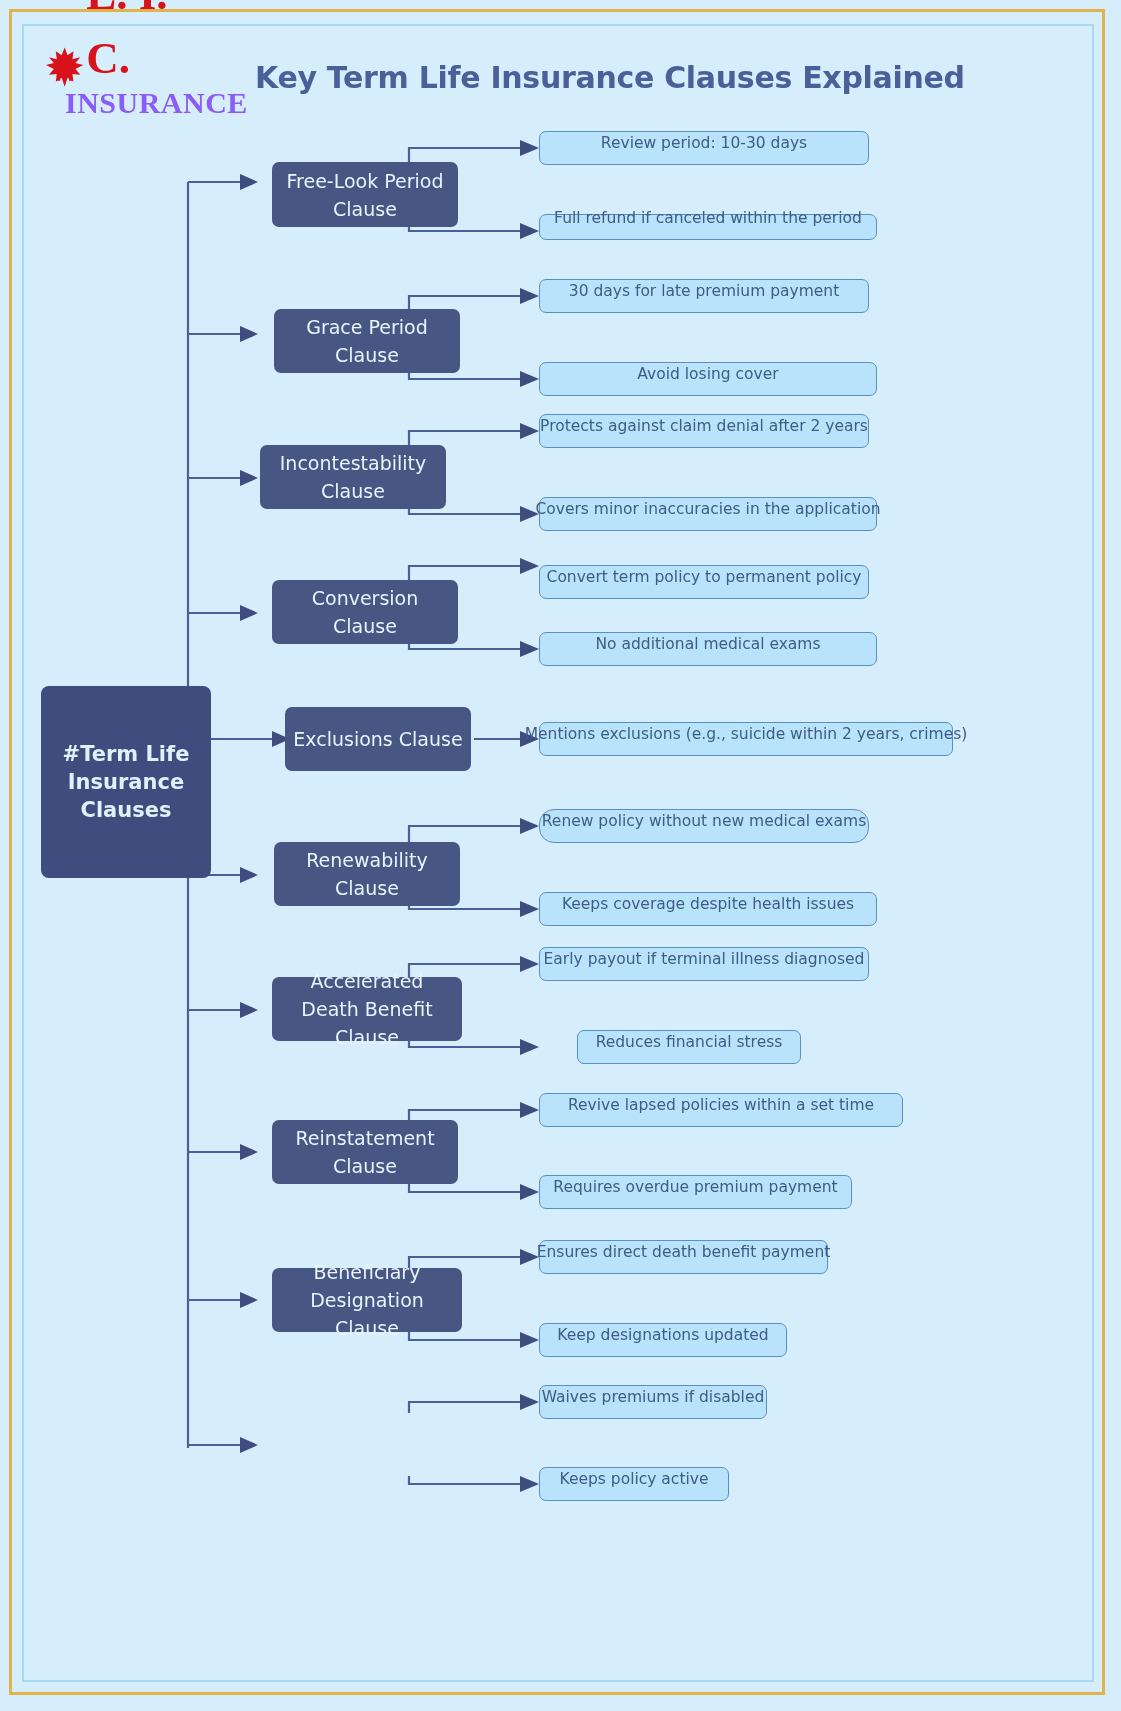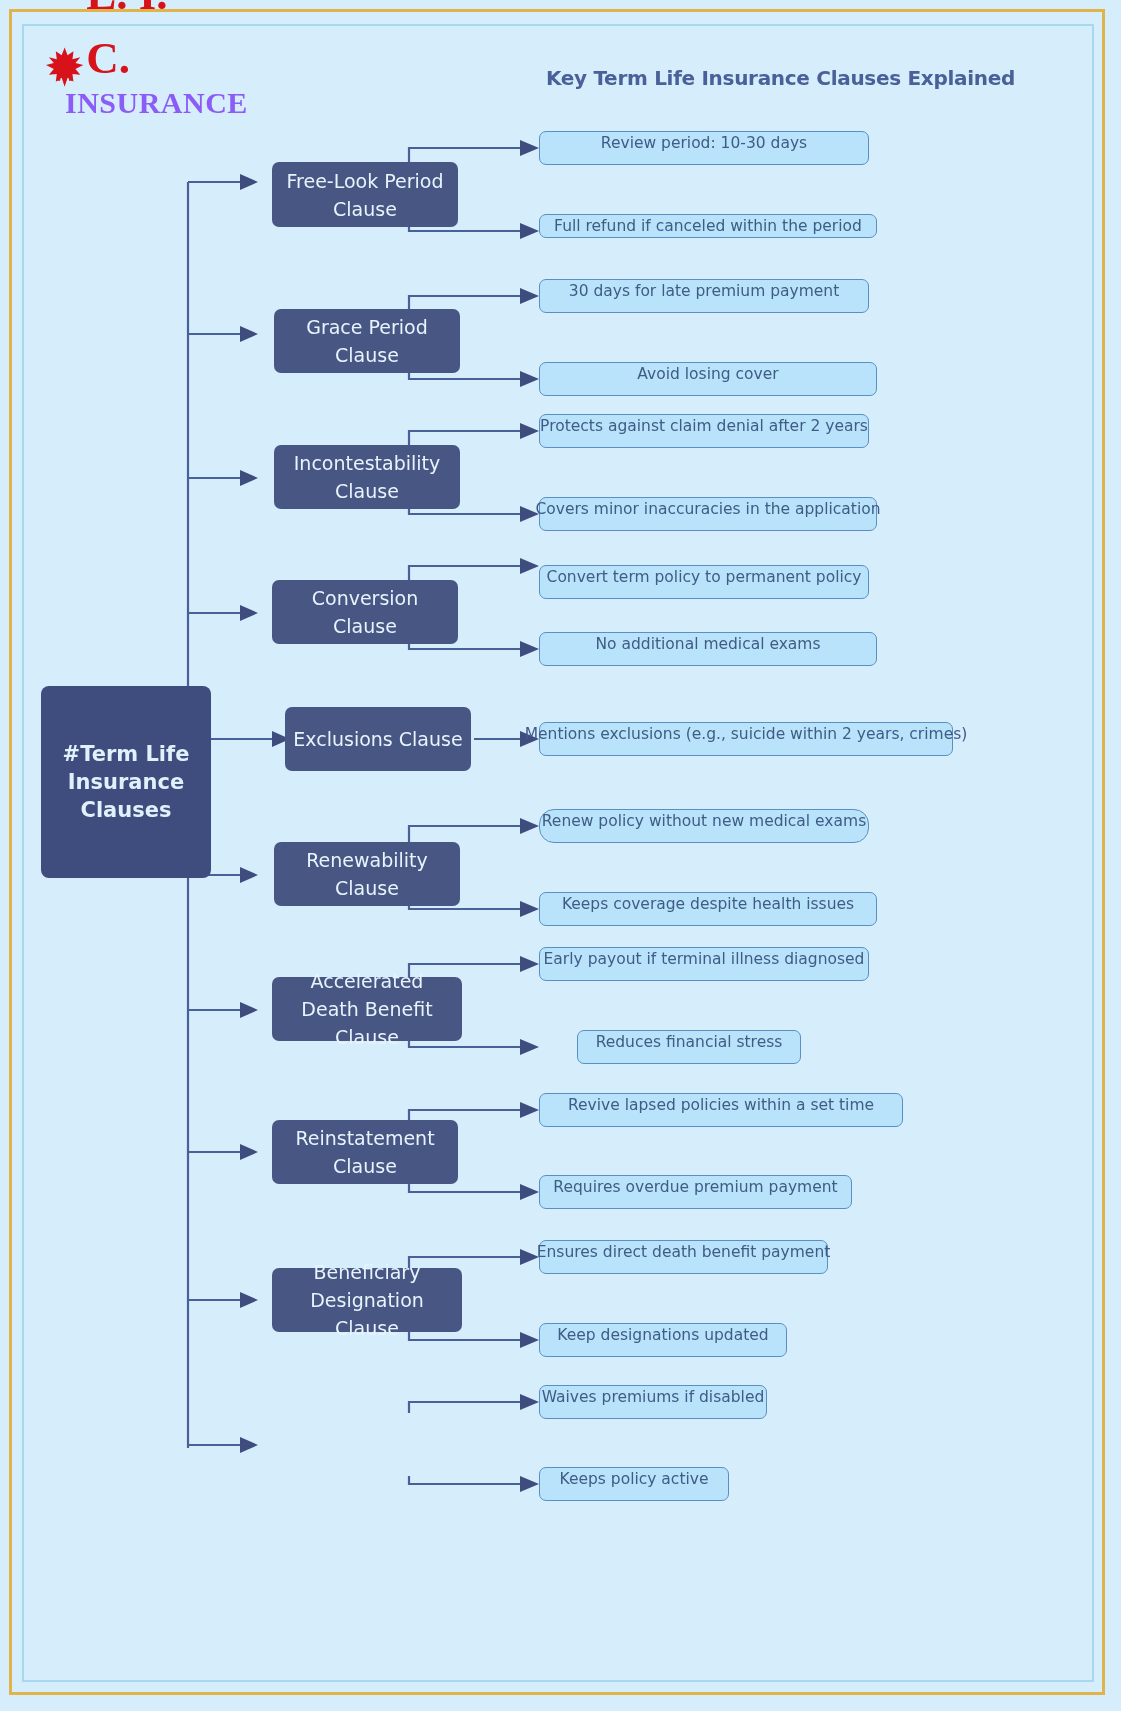--- a/index.html
+++ b/index.html
@@ -22,36 +22,36 @@
   .logo-top{display:flex;align-items:flex-end;height:50px;}
   .logo-leaf{width:40px;height:44px;margin-right:2px;}
   .logo-lic{font-family:"Liberation Serif", serif;font-size:45px;line-height:64px;
     font-weight:700;color:#d8121a;letter-spacing:0px;}
   .logo-ins{font-family:"Liberation Serif", serif;font-size:30px;line-height:30px;
     font-weight:700;color:#8b5cf6;letter-spacing:0.5px;margin-top:-2px;margin-left:20px;}
 
   
   .title{position:absolute;left:255px;top:55px;width:760px;height:48px;
     font-family:"DejaVu Sans", sans-serif;
-    font-size:20px;font-weight:700;color:#4a6098;
-    text-align:right;line-height:46px;letter-spacing:-0.3px;white-space:nowrap;}
+    font-size:30px;font-weight:700;color:#4a6098;
+    text-align:left;line-height:46px;letter-spacing:-0.3px;white-space:nowrap;}
 
   
   .root-node{position:absolute;background:#3e4c7e;border-radius:8px;
     color:#dff1fb;font-size:21px;font-weight:700;line-height:28px;
     display:flex;align-items:center;justify-content:center;text-align:center;
     box-sizing:border-box;padding:4px 8px;}
   .clause-node{position:absolute;background:#485684;border-radius:7px;
     color:#e7f4fc;font-size:19px;font-weight:400;line-height:28px;
     display:flex;align-items:center;justify-content:center;text-align:center;
     box-sizing:border-box;padding:3px 8px;}
   .detail-box{position:absolute;background:#b9e3fa;border:1.6px solid #5b8fc4;
     border-radius:7px;color:#3f5c86;font-size:15.5px;line-height:18px;
-    display:flex;align-items:flex-start;justify-content:center;text-align:center;
-    box-sizing:border-box;padding:2px 10px;white-space:nowrap;}
+    display:flex;align-items:flex-end;justify-content:center;text-align:center;
+    box-sizing:border-box;padding:12px 10px;white-space:nowrap;}
   svg.conn{position:absolute;left:0;top:0;width:1121px;height:1711px;
     pointer-events:none;overflow:visible;}
 </style>
 </head>
 <body>
 
 <div id="canvas">
 
   <div class="frame-outer"></div>
   <div class="frame-inner"></div>
@@ -164,21 +164,21 @@
   <div class="root-node" style="left:41px;top:686px;width:170px;height:192px;">
     <span>#Term Life Insurance Clauses</span>
   </div>
 
   <div class="clause-node" style="left:274px;top:309px;width:186px;height:64px;">
     <span>Grace Period Clause</span>
   </div>
   <div class="clause-node" style="left:272px;top:162px;width:186px;height:65px;">
     <span>Free-Look Period Clause</span>
   </div>
-  <div class="clause-node" style="left:274px;top:445px;width:186px;height:64px;">
+  <div class="clause-node" style="left:260px;top:445px;width:186px;height:64px;">
     <span>Incontestability Clause</span>
   </div>
   <div class="clause-node" style="left:272px;top:580px;width:186px;height:64px;">
     <span>Conversion Clause</span>
   </div>
   <div class="clause-node" style="left:285px;top:707px;width:186px;height:64px;">
     <span>Exclusions Clause</span>
   </div>
   <div class="clause-node" style="left:274px;top:842px;width:186px;height:64px;">
     <span>Renewability Clause</span>

